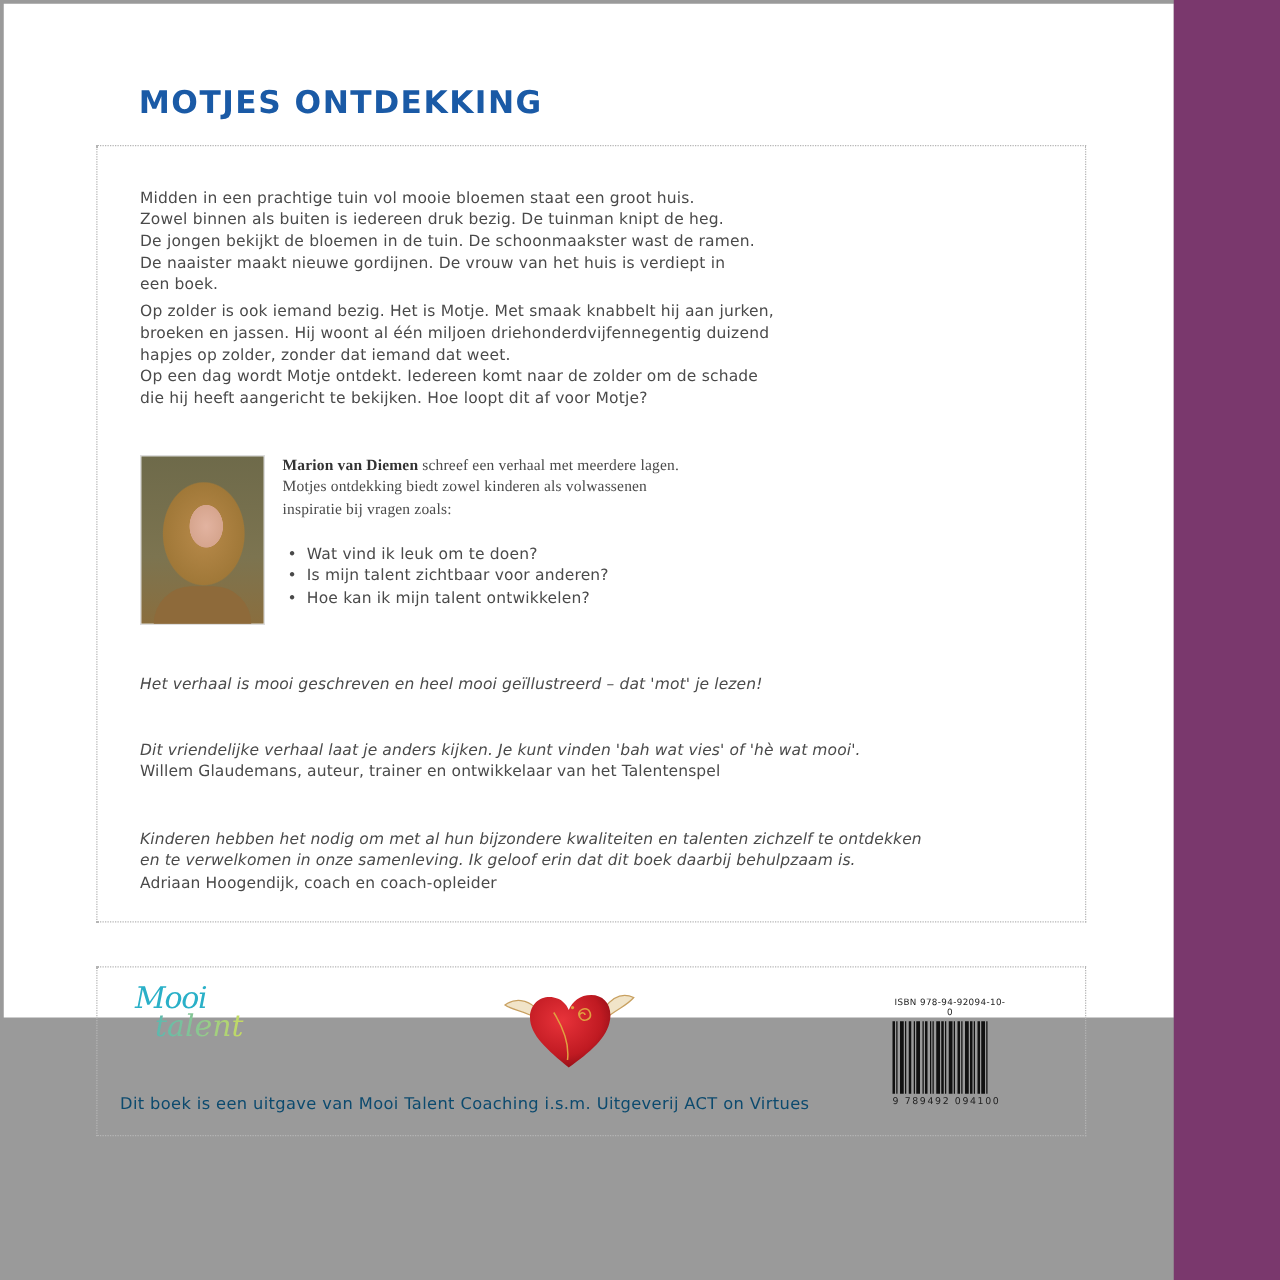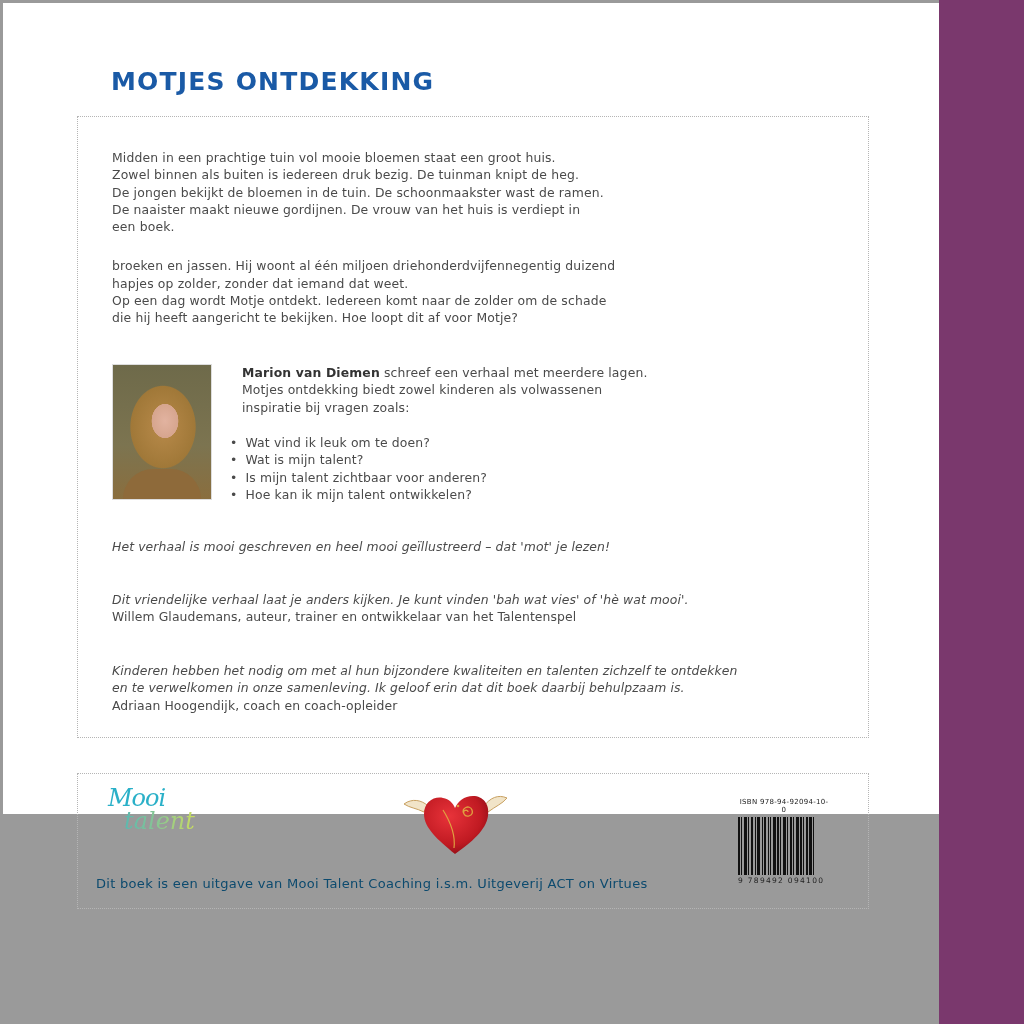--- a/index.html
+++ b/index.html
@@ -40,21 +40,21 @@
     background:
       radial-gradient(ellipse 22px 28px at 52px 56px, #e2b3a0 0%, #d6a58e 60%, transparent 62%),
       radial-gradient(ellipse 46px 58px at 50px 62px, #b88a4a 0%, #a07838 70%, transparent 72%),
       linear-gradient(180deg, #6e6a4a 0%, #7c7450 60%, #8a6e3e 100%);
     border: 1px solid #ddd;
   }
   .author-photo .shirt {
     position: absolute; left: 10px; bottom: 0; width: 78px; height: 30px;
     background: #8e6a3a; border-radius: 30px 30px 0 0;
   }
-  .bio { position: absolute; left: 164px; top: 247px; font-size: 12.4px; line-height: 17.3px; margin: 0; letter-spacing: 0.15px; }
+  .bio { position: absolute; left: 148px; top: 247px; font-size: 12.4px; line-height: 17.3px; margin: 0; letter-spacing: 0.15px; font-family: Liberation Serif, serif; }
   .bio b { color: #333; }
   .bullets {
     position: absolute; left: 152px; top: 317px; margin: 0; padding: 0; list-style: none;
     font-size: 12.4px; line-height: 17.3px; letter-spacing: 0.15px;
   }
   .bullets li::before { content: "•"; margin-right: 8px; }
   .quote { position: absolute; left: 34px; font-size: 12.4px; line-height: 17.3px; margin: 0; letter-spacing: 0.1px; }
   .quote i { display: block; font-style: italic; }
   .q1 { top: 421px; }
   .q2 { top: 474px; }
@@ -66,21 +66,21 @@
   .logo .l1 {
     position: absolute; left: 12px; top: 0; font-size: 24px;
     color: #2ab0c8; letter-spacing: -1px; font-style: italic;
   }
   .logo .l2 {
     position: absolute; left: 28px; top: 23px; font-size: 24px;
     background: linear-gradient(90deg, #5ab8b0, #8cc890, #c8dc60);
     -webkit-background-clip: text; background-clip: text; color: transparent;
   }
   .heart { position: absolute; left: 320px; top: 14px; width: 115px; height: 70px; }
-  .barcode { position: absolute; left: 660px; top: 24px; width: 100px; height: 88px; }
+  .barcode { position: absolute; left: 636px; top: 24px; width: 100px; height: 88px; }
   .isbn-top { font-size: 7px; color: #222; letter-spacing: 0.3px; text-align: center; width: 92px; }
   .bars { display: flex; height: 58px; margin-top: 3px; width: 92px; }
   .bars span { background: #111; height: 100%; }
   .isbn-bottom { font-size: 7.5px; color: #222; letter-spacing: 1.3px; margin-top: 1px; }
   .publisher {
     position: absolute; left: 18px; top: 102px; font-size: 13px; color: #0c4a6e; margin: 0; letter-spacing: 0.3px;
   }
 </style>
 </head>
 <body>
@@ -90,39 +90,38 @@
 
   <div class="box box-main">
     <p class="txt p1">
       <span>Midden in een prachtige tuin vol mooie bloemen staat een groot huis.</span><br>
       <span>Zowel binnen als buiten is iedereen druk bezig. De tuinman knipt de heg.</span><br>
       <span>De jongen bekijkt de bloemen in de tuin. De schoonmaakster wast de ramen.</span><br>
       <span>De naaister maakt nieuwe gordijnen. De vrouw van het huis is verdiept in</span><br>
       <span>een boek.</span>
     </p>
     <p class="txt p2">
-      <br>
+      <span>Op zolder is ook iemand bezig. Het is Motje. Met smaak knabbelt hij aan jurken,</span><br>
       <span>broeken en jassen. Hij woont al één miljoen driehonderdvijfennegentig duizend</span><br>
       <span>hapjes op zolder, zonder dat iemand dat weet.</span><br>
       <span>Op een dag wordt Motje ontdekt. Iedereen komt naar de zolder om de schade</span><br>
       <span>die hij heeft aangericht te bekijken. Hoe loopt dit af voor Motje?</span>
     </p>
 
     <div class="author-photo">
       <div class="shirt"></div>
     </div>
 
     <p class="bio">
       <b>Marion van Diemen</b><span> schreef een verhaal met meerdere lagen.</span><br>
       <span>Motjes ontdekking biedt zowel kinderen als volwassenen</span><br>
       <span>inspiratie bij vragen zoals:</span>
     </p>
     <ul class="bullets">
       <li>Wat vind ik leuk om te doen?</li>
-      <li>Wat is mijn talent?</li>
       <li>Is mijn talent zichtbaar voor anderen?</li>
       <li>Hoe kan ik mijn talent ontwikkelen?</li>
     </ul>
 
     <div class="quote q1">
       <i>Het verhaal is mooi geschreven en heel mooi geïllustreerd – dat 'mot' je lezen!</i>
     </div>
     <div class="quote q2">
       <i>Dit vriendelijke verhaal laat je anders kijken. Je kunt vinden 'bah wat vies' of 'hè wat mooi'.</i>
       <span>Willem Glaudemans, auteur, trainer en ontwikkelaar van het Talentenspel</span>

